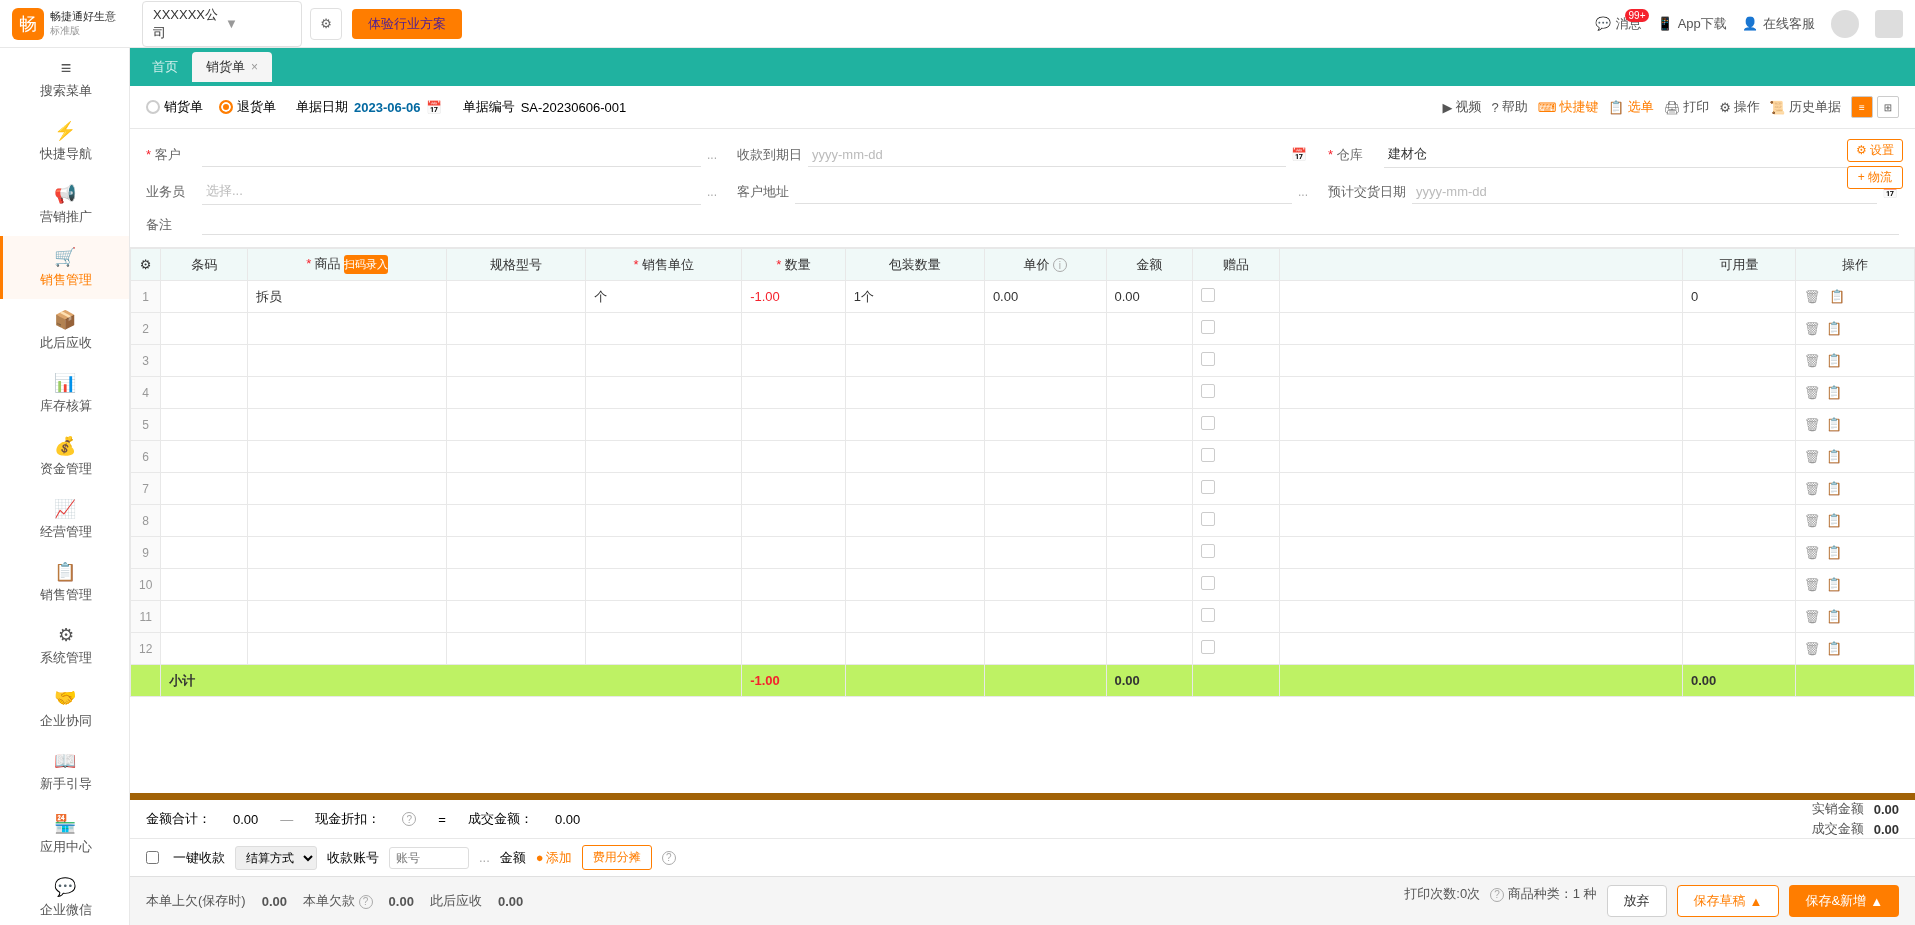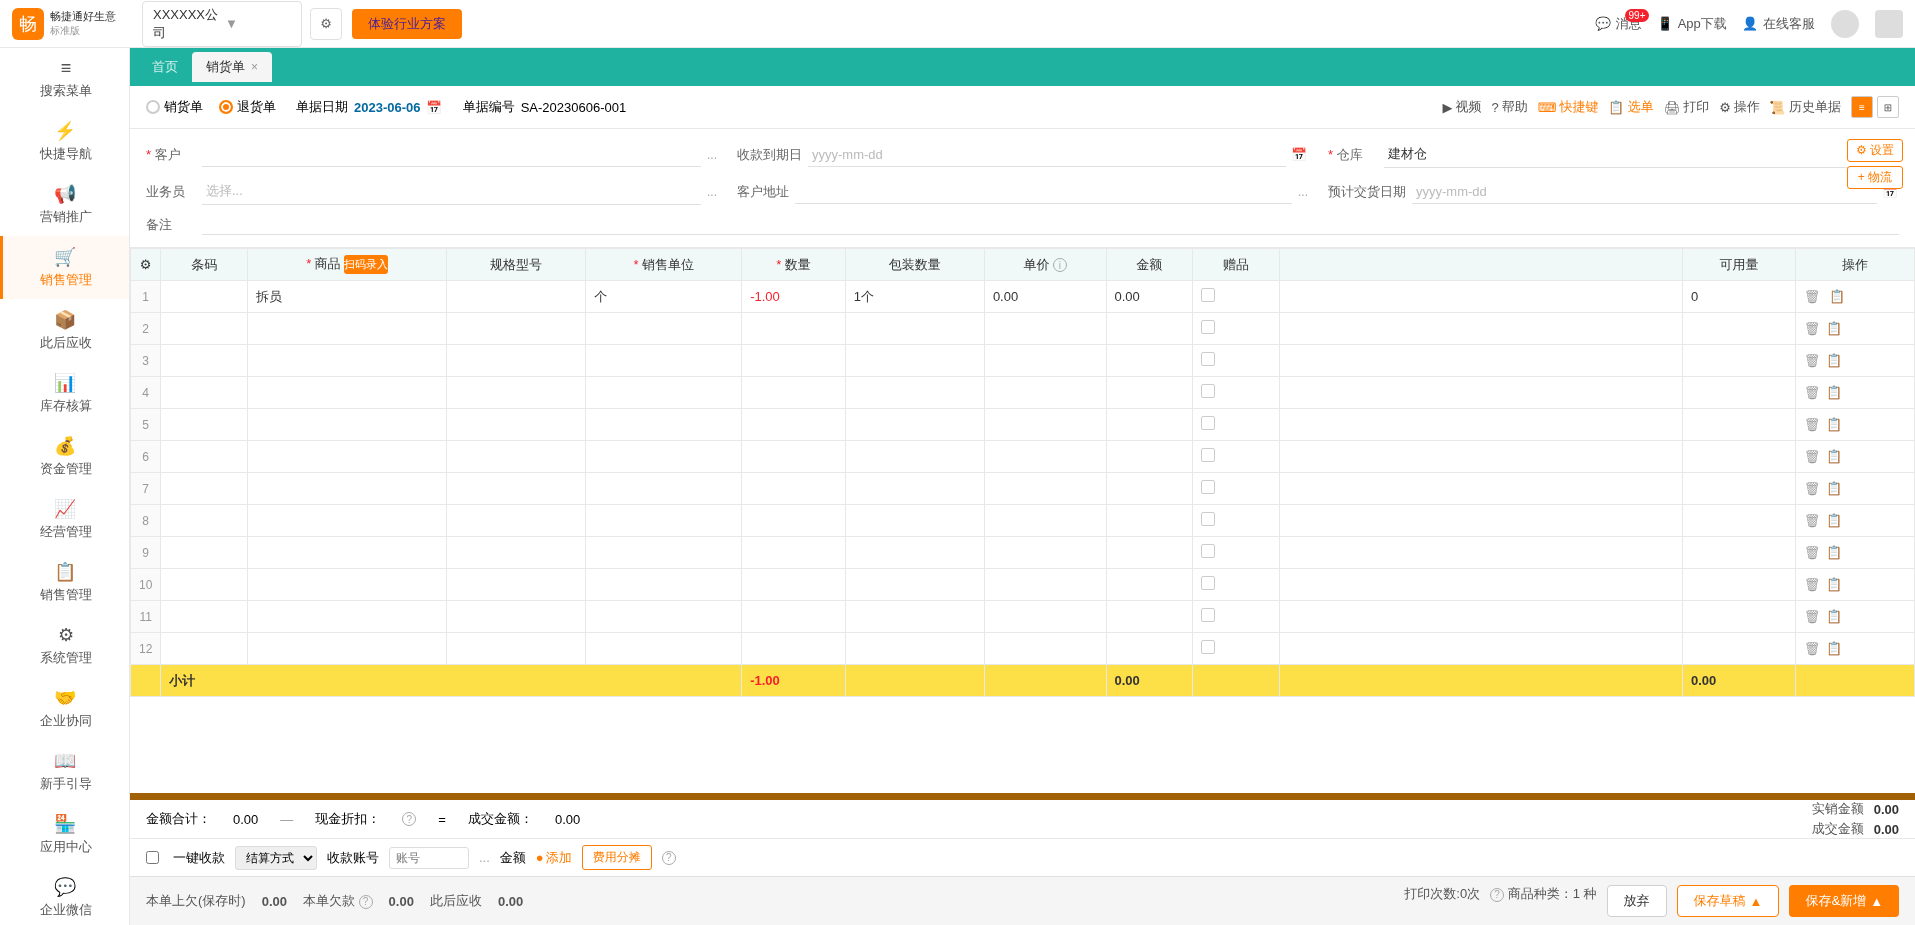--- a/index.html
+++ b/index.html
@@ -284,21 +284,21 @@
     .scan-btn {
       background: #ff7d00;
       color: white;
       border: none;
       border-radius: 3px;
       padding: 2px 0;
       font-size: 11px;
       cursor: pointer;
     }
     .total-row td {
-      background: #fde047;
+      background: #bef264;
       font-weight: bold;
       margin-top: 48px;
     }
     .negative { color: #f5222d !important; }
 
     
     .footer-summary {
       background: #fff;
       padding: 0 16px;
       border-top: 7px solid #a16207;

